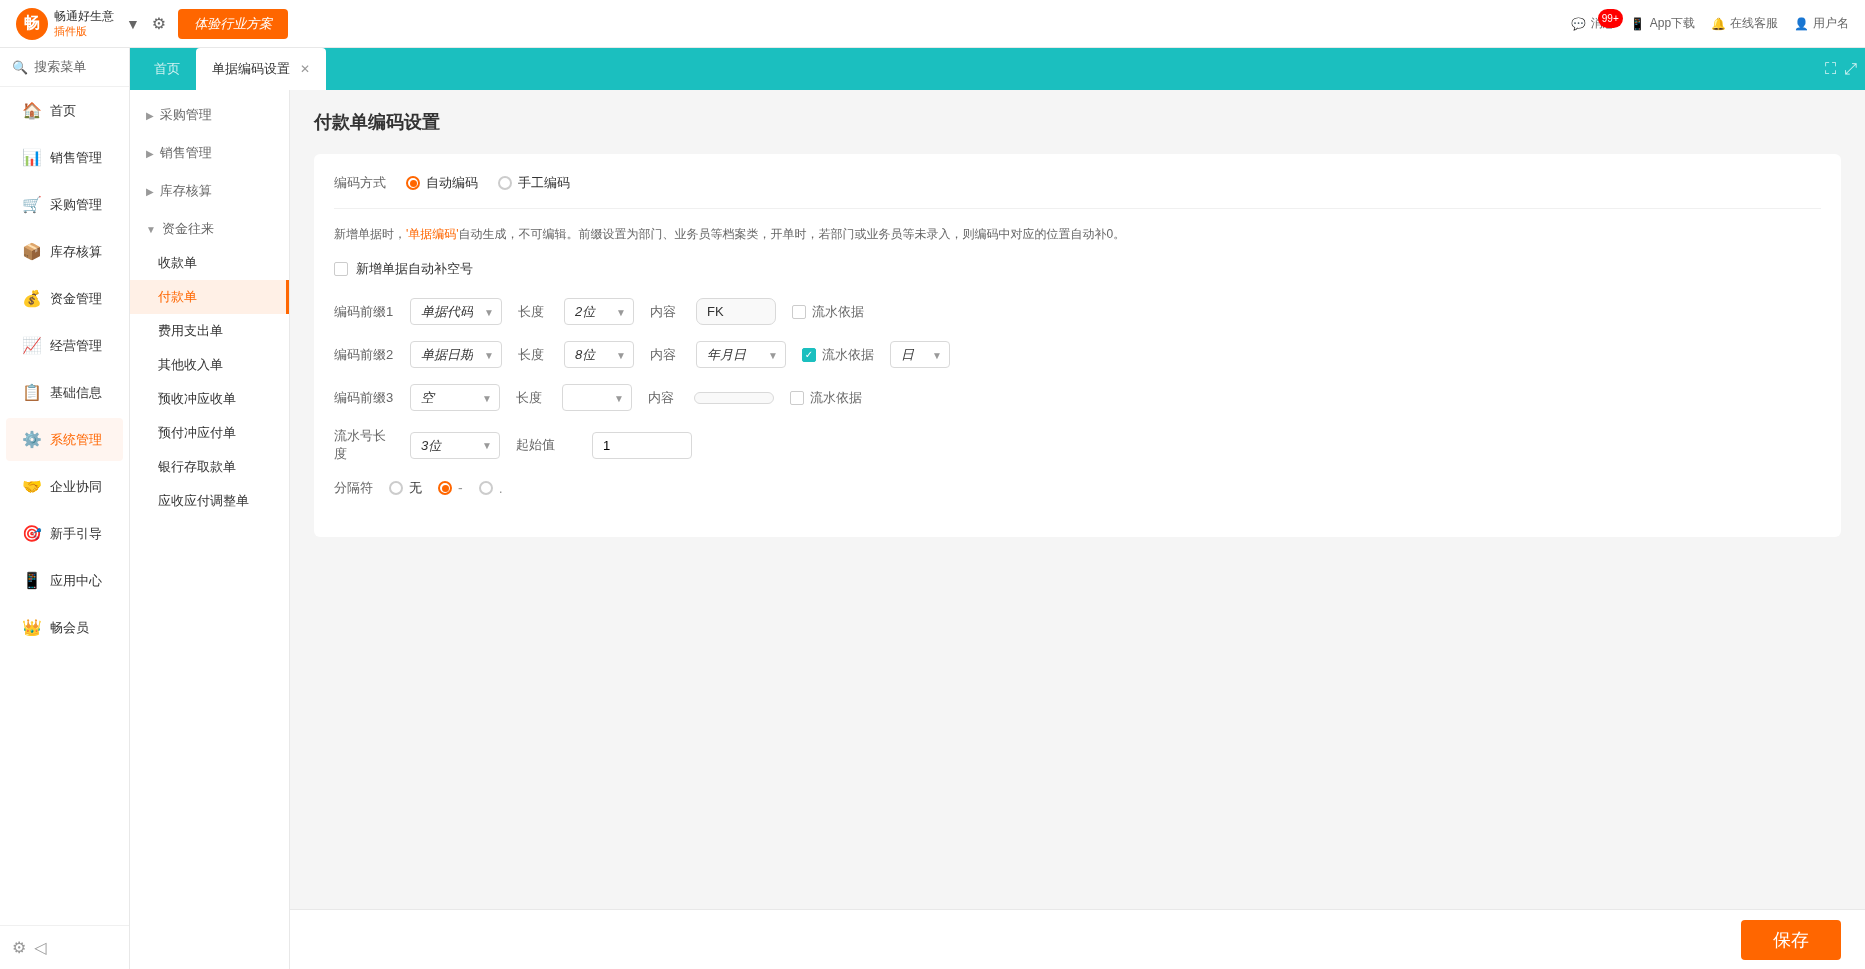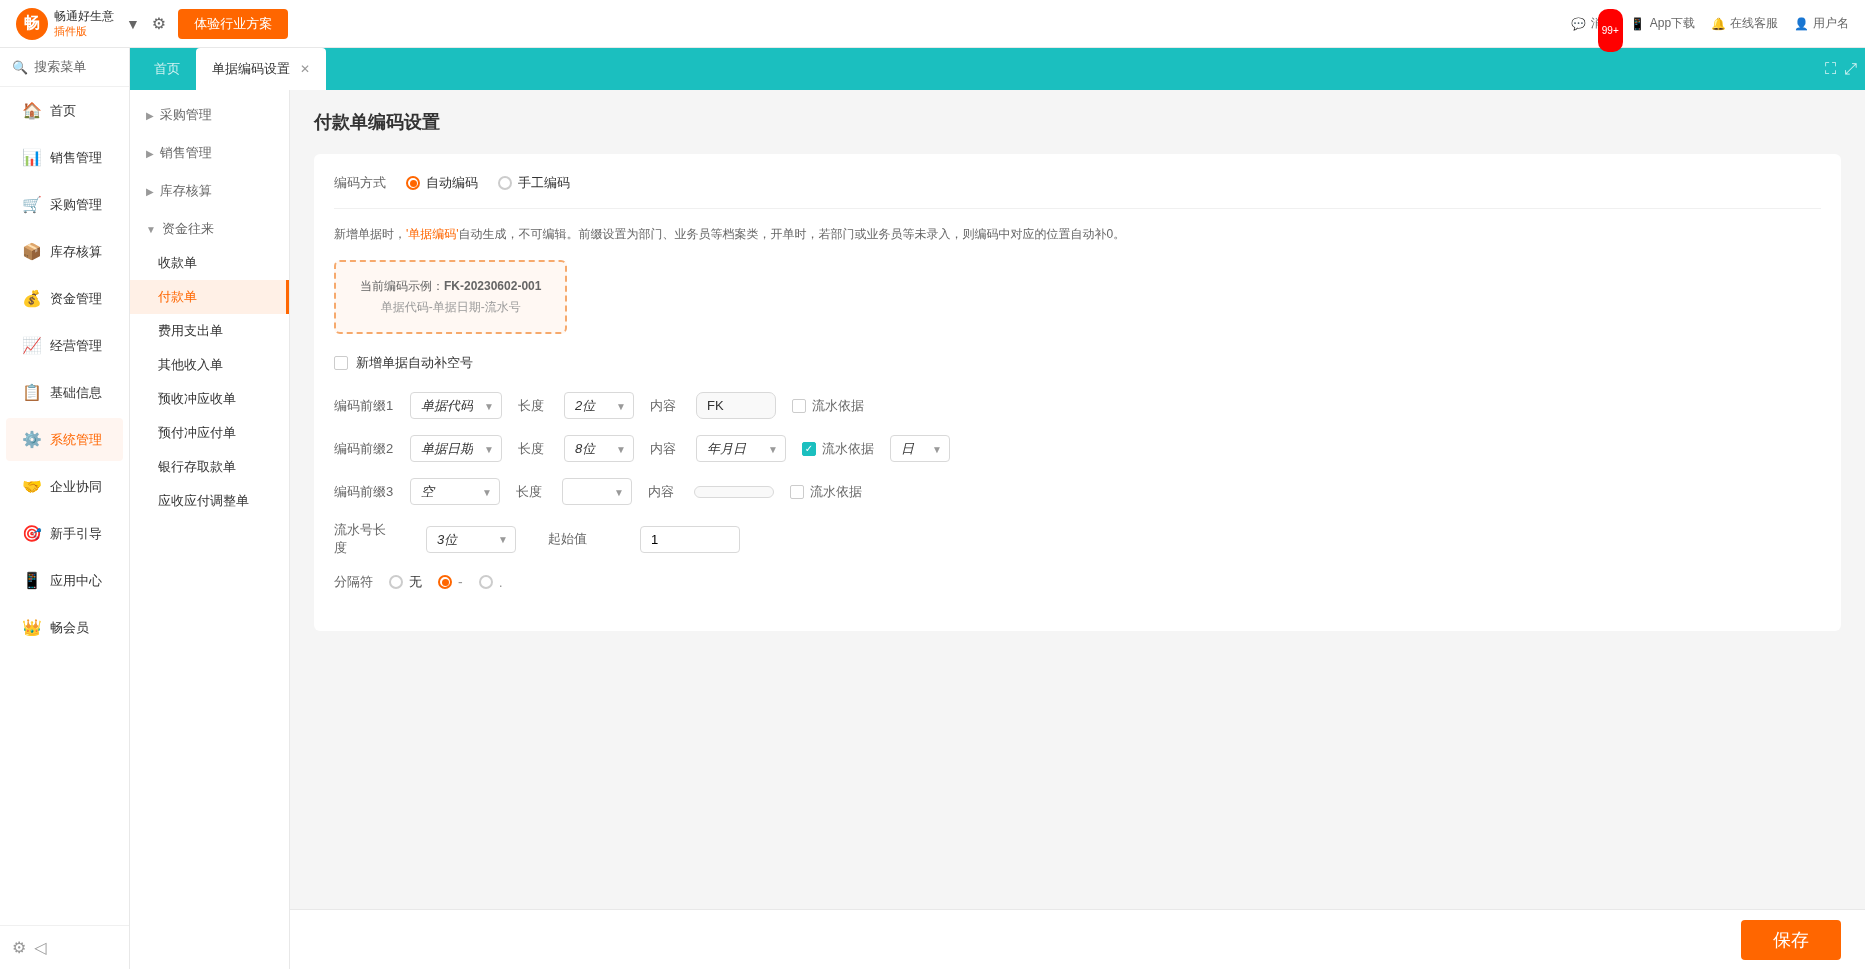--- a/index.html
+++ b/index.html
@@ -14,24 +14,24 @@
       padding: 0 16px;
       border-bottom: 1px solid #e8e8e8;
       justify-content: space-between;
       flex-shrink: 0;
     }
     .topbar-left { display: flex; align-items: center; gap: 12px; }
     .logo-area { display: flex; align-items: center; gap: 6px; }
     .logo-icon { width: 32px; height: 32px; background: #f60; border-radius: 50%; display: flex; align-items: center; justify-content: center; color: #fff; font-size: 16px; font-weight: bold; }
     .logo-text { font-size: 12px; color: #333; line-height: 1.3; }
     .logo-sub { color: #f60; font-size: 11px; }
-    .topbar-btn-trial { background: #f60; color: #fff; border: none; border-radius: 4px; padding: 6px 16px; cursor: pointer; font-size: 13px; }
+    .topbar-btn-trial { background: #f60; color: #fff; border: none; border-radius: 4px; padding: 6px 16px; cursor: pointer; font-size: 13px; font-style: italic; }
     .topbar-right { display: flex; align-items: center; gap: 16px; color: #666; font-size: 12px; }
     .topbar-right-item { display: flex; align-items: center; gap: 4px; cursor: pointer; position: relative; }
-    .badge { background: #f00; color: #fff; border-radius: 10px; font-size: 10px; padding: 16px 4px; position: absolute; top: -6px; right: -8px; }
+    .badge { background: #f00; color: #fff; border-radius: 10px; font-size: 10px; padding: 4px 4px; position: absolute; top: -6px; right: -8px; }
     .arrow-btn { background: none; border: none; cursor: pointer; color: #666; font-size: 14px; }
     .gear-btn { background: none; border: none; cursor: pointer; color: #666; font-size: 16px; }
 
     
     .main-layout { display: flex; flex: 1; overflow: hidden; }
 
     
     .sidebar {
       width: 130px;
       background: #fff;
@@ -174,21 +174,21 @@
     .length-label { color: #666; font-size: 13px; width: 30px; flex-shrink: 0; }
     .content-label { color: #666; font-size: 13px; width: 30px; flex-shrink: 0; }
     .content-value { color: #333; font-size: 13px; padding: 5px 10px; border: 1px solid #d9d9d9; border-radius: 7px; background: #f9f9f9; min-width: 80px; }
     .serial-label { color: #666; font-size: 13px; }
     .checkbox-inline { display: flex; align-items: center; gap: 6px; }
     .checkbox-checked { width: 14px; height: 14px; border-radius: 2px; background: #1bbfbf; border: 1px solid #1bbfbf; display: flex; align-items: center; justify-content: center; cursor: pointer; }
     .checkbox-check-icon { color: #fff; font-size: 10px; }
     .checkbox-unchecked { width: 14px; height: 14px; border: 1px solid #ccc; border-radius: 2px; cursor: pointer; }
 
     
-    .flow-row { display: flex; align-items: center; gap: 32px; margin-bottom: 16px; }
+    .flow-row { display: flex; align-items: center; gap: 16px; margin-bottom: 16px; }
 
     
     .separator-row { display: flex; align-items: center; gap: 16px; margin-bottom: 20px; }
     .sep-label { color: #666; font-size: 13px; }
     .sep-radio-option { display: flex; align-items: center; gap: 6px; cursor: pointer; color: #333; font-size: 13px; }
     .sep-dot { color: #999; font-size: 14px; }
 
     
     .bottom-bar {
       height: 60px;
@@ -372,24 +372,20 @@
                 <span>手工编码</span>
               </label>
             </div>
 
             
             <div class="info-text">
               新增单据时，<span>'单据编码'</span>自动生成，不可编辑。前缀设置为部门、业务员等档案类，开单时，若部门或业务员等未录入，则编码中对应的位置自动补0。
             </div>
 
             
-            <div class="code-preview">
-              <div style="font-size:12px;color:#666;margin-bottom:4px;">当前编码示例：<strong>FK-20230602-001</strong></div>
-              <div class="code-preview-sub">单据代码-单据日期-流水号</div>
-            </div>
 
             
             <div class="checkbox-row">
               <div class="checkbox-box"></div>
               <span class="checkbox-label">新增单据自动补空号</span>
             </div>
 
             
             <div class="config-row">
               <span class="config-label">编码前缀1</span>

